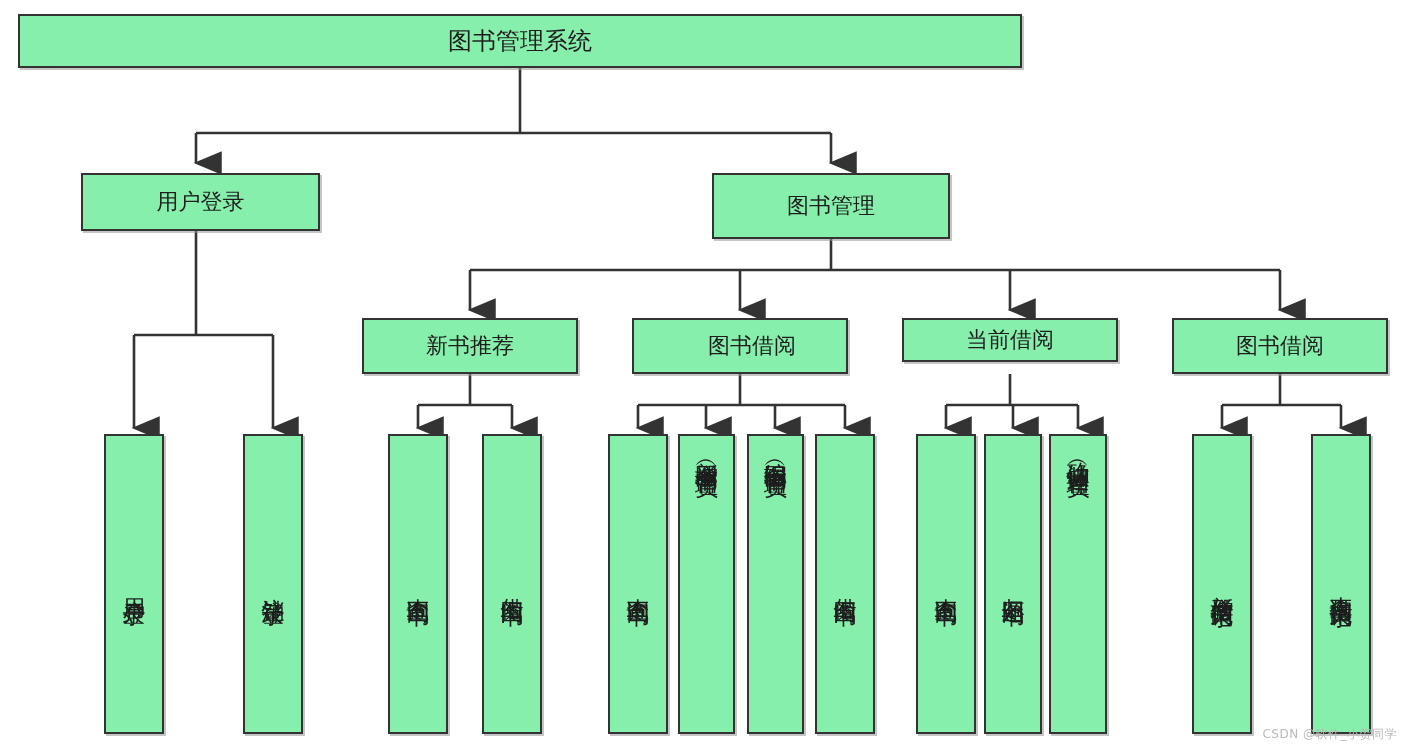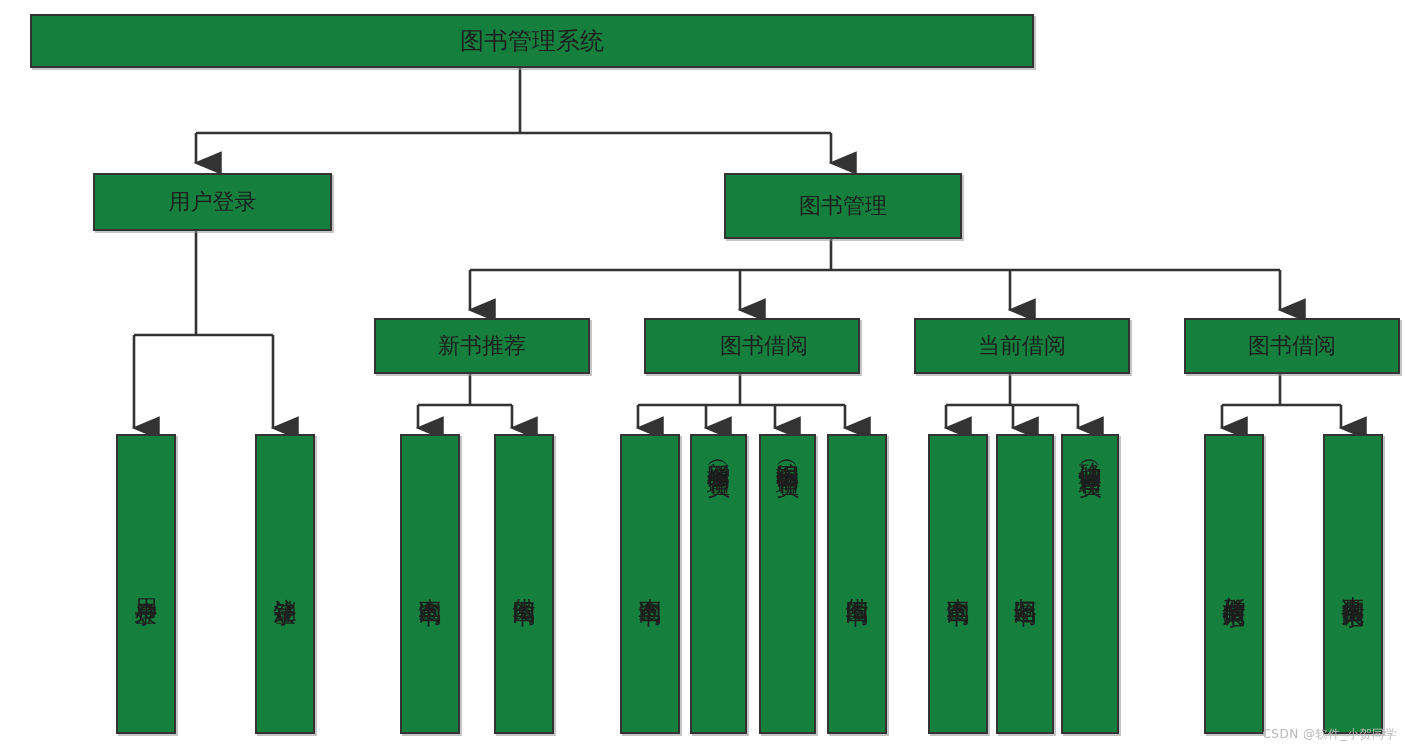--- a/index.html
+++ b/index.html
@@ -24,29 +24,28 @@
     left: 0;
     top: 0;
     width: 1405px;
     height: 747px;
     pointer-events: none;
   }
   
   .node {
     position: absolute;
     box-sizing: border-box;
-    background: #15803d;
+    background: #86efac;
     border: 2px solid #333333;
     box-shadow: 2px 2px 0 0 rgba(150,150,150,0.55);
     display: flex;
     align-items: center;
     justify-content: center;
     color: #1d1d1d;
     z-index: 2;
-    margin-left: 12px;
   }
   .node .label {
     display: block;
     text-align: center;
     line-height: 1.18;
     white-space: nowrap;
   }
   
   .node.root .label { font-size: 24px; }
   
@@ -151,21 +150,21 @@
   <div class="node branch" style="left:712px; top:173px; width:238px; height:66px;">
     <span class="label">图书管理</span>
   </div>
 
   <div class="node branch" style="left:362px; top:318px; width:216px; height:56px;">
     <span class="label">新书推荐</span>
   </div>
   <div class="node branch" style="left:632px; top:318px; width:216px; height:56px;padding-left:24px;">
     <span class="label">图书借阅</span>
   </div>
-  <div class="node branch" style="left:902px; top:318px; width:216px; height:56px;">
+  <div class="node branch" style="left:902px; top:318px; width:216px; height:44px;">
     <span class="label">当前借阅</span>
   </div>
   <div class="node branch" style="left:1172px; top:318px; width:216px; height:56px;">
     <span class="label">图书借阅</span>
   </div>
 
   <div class="node leaf center-text" style="left:104px; top:434px; width:60px; height:300px;">
     <span class="label">用户登录</span>
   </div>
   <div class="node leaf center-text" style="left:243px; top:434px; width:60px; height:300px;">

